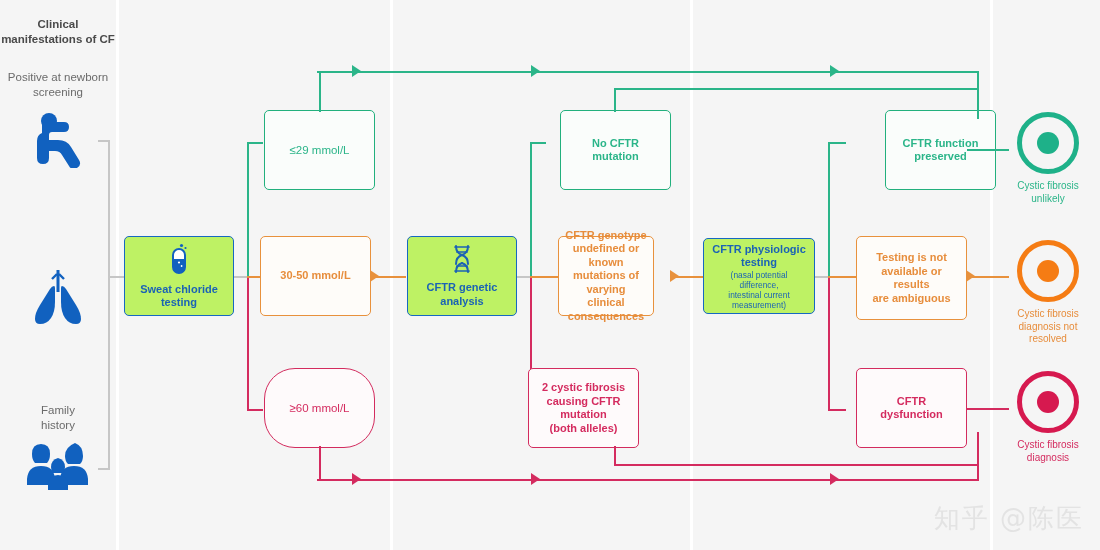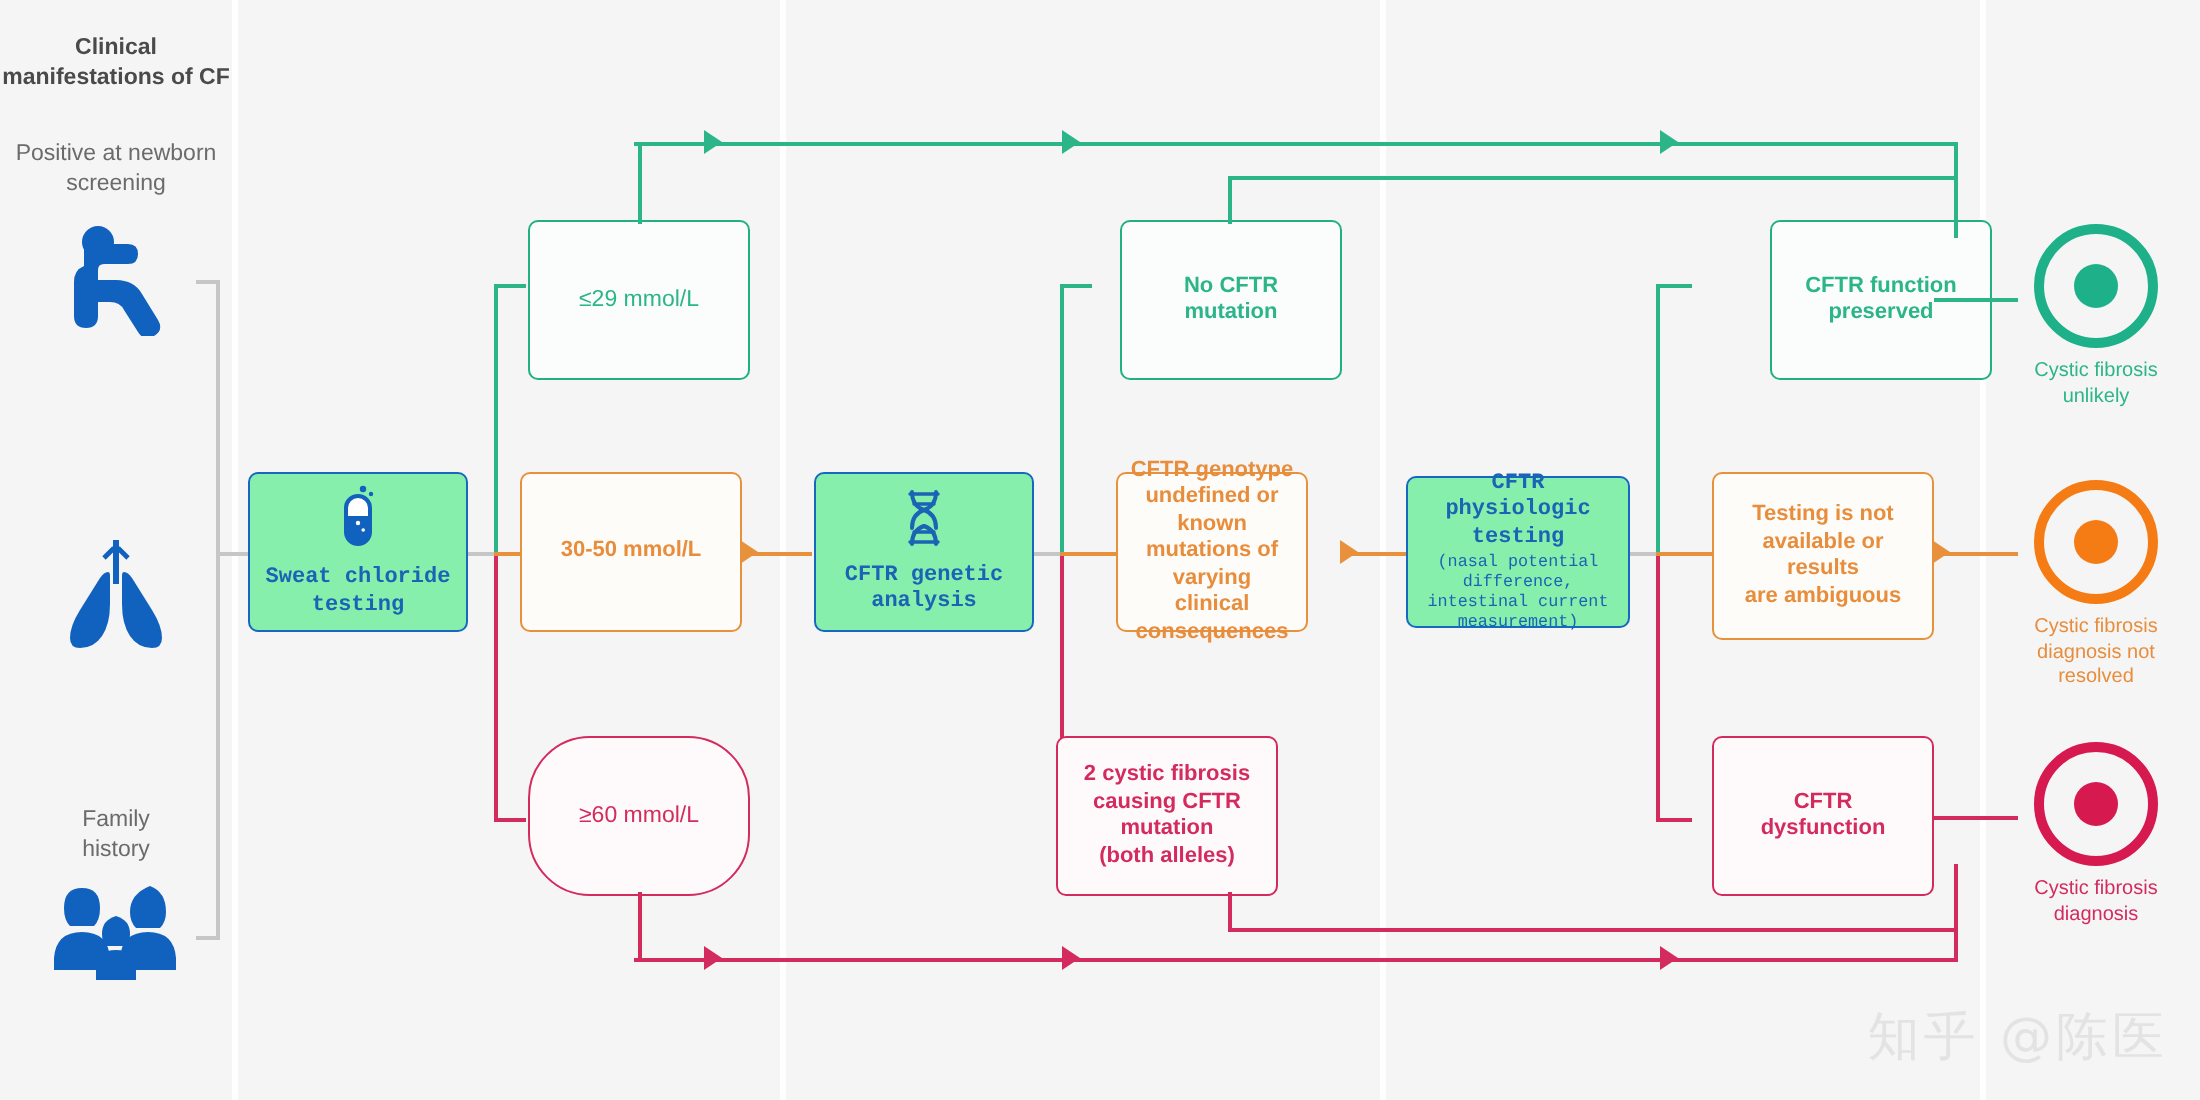--- a/index.html
+++ b/index.html
@@ -35,21 +35,21 @@
 
   
   .box{
     position:absolute;box-sizing:border-box;
     border-radius:5px;border:1.6px solid #000;
     background:#fbfbfb;
     display:flex;align-items:center;justify-content:center;
     text-align:center;
   }
   .box .btext{padding:0 6px;}
-  .box-blue{border-color:#1668c1;background:#86efac;font-family:Liberation Mono, monospace;}
+  .box-blue{border-color:#1668c1;background:#bef264;}
   .box-green{border-color:#22b07d;background:#fafdfb;}
   .box-orange{border-color:#e8913c;background:#fefcf9;}
   .box-crimson{border-color:#d32b5e;background:#fefafb;}
 
   .t-blue{color:#1b63b5;}
   .t-green{color:#2bb589;}
   .t-orange{color:#e78d3c;}
   .t-crimson{color:#d42b5f;}
 
   .lbl-main{font-size:11px;font-weight:bold;line-height:13.5px;}

